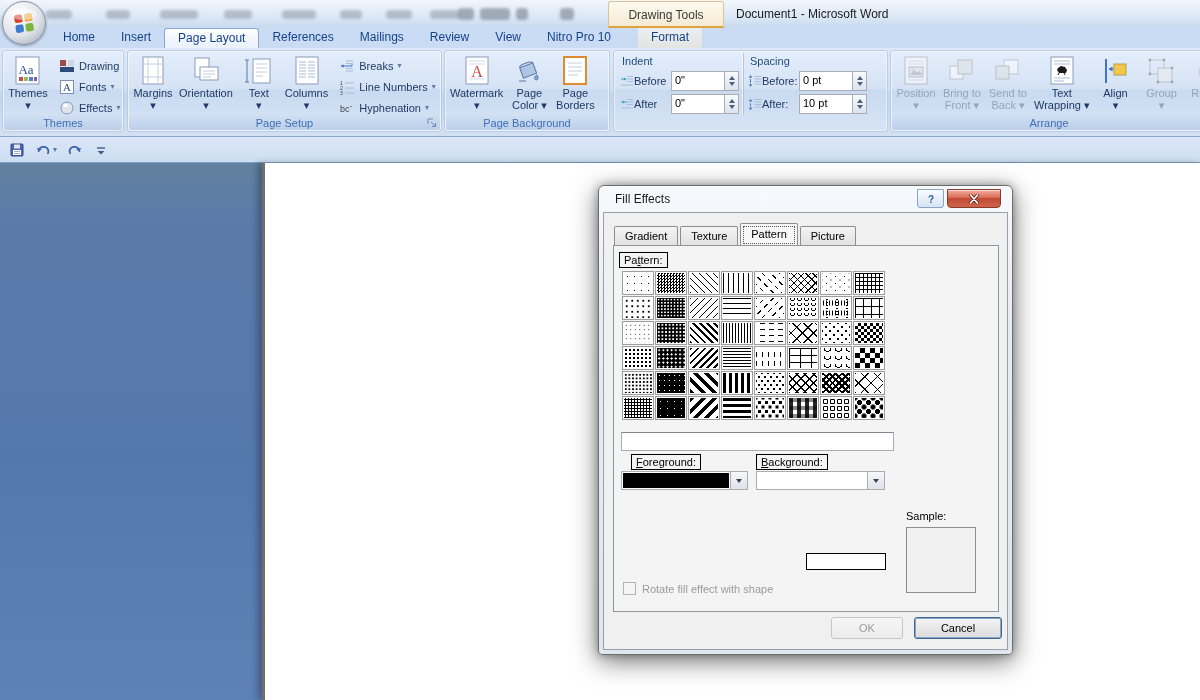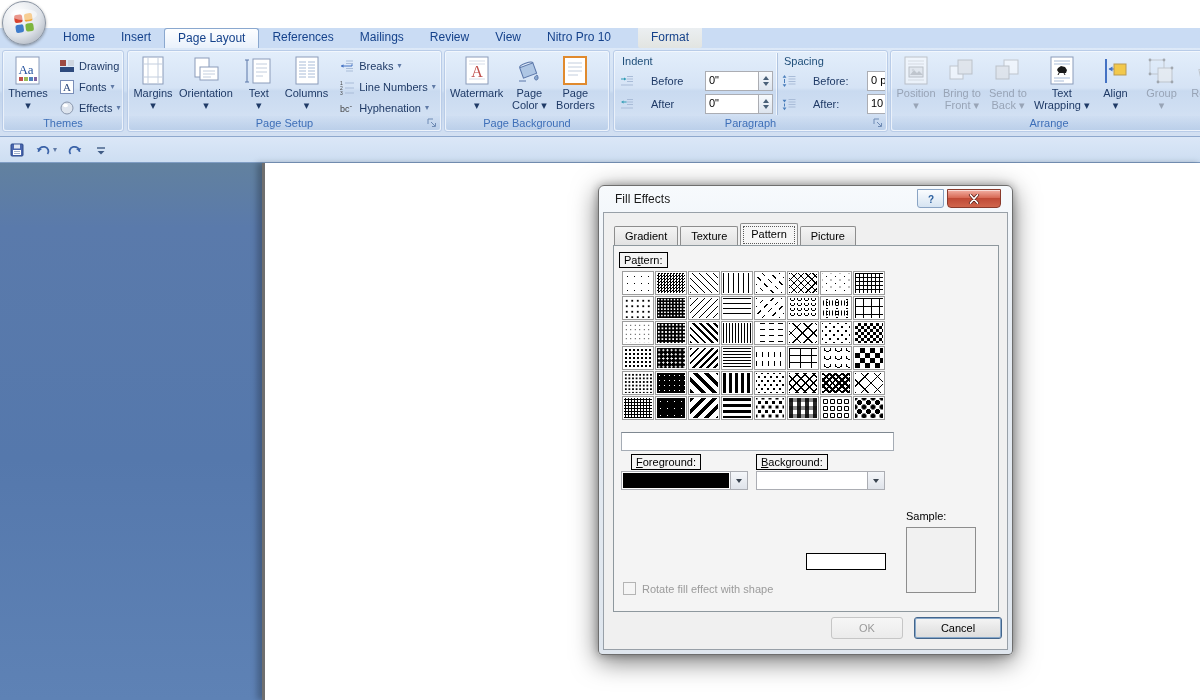--- a/index.html
+++ b/index.html
@@ -52,21 +52,21 @@
   .icn{display:inline-block;line-height:0}
   .icn32 svg{width:32px;height:32px}
   .icn16 svg{width:16px;height:16px}
   .icn14 svg{width:14px;height:14px}
 
   
   .para-wrap{display:flex;width:100%}
   .pcol{padding:1px 4px 0 4px}
   .pcol2{border-left:1px solid rgba(150,175,210,.65);box-shadow:-1px 0 0 rgba(255,255,255,.7)}
   .phead{height:15px;line-height:15px;color:#1f4e79;font-size:11px;margin-left:2px}
-  .prow{display:flex;align-items:center;gap:17px;height:23px}
+  .prow{display:flex;align-items:center;gap:0;height:23px}
   .plab{width:37px;color:#1f3a66}
   .spin{display:inline-flex;align-items:stretch;height:18px;background:#fff;border:1px solid #abadb3;cursor:text}
   .sval{width:46px;padding:2px 3px 0;font-size:11px;color:#000;white-space:nowrap}
   .sarr{width:13px;display:flex;flex-direction:column;align-items:center;justify-content:center;gap:2px;
     background:linear-gradient(#f7fafd,#dde4ee);border-left:1px solid #abadb3;cursor:pointer}
   .tu{width:0;height:0;border-left:3px solid transparent;border-right:3px solid transparent;border-bottom:4px solid #4a6078}
   .td{width:0;height:0;border-left:3px solid transparent;border-right:3px solid transparent;border-top:4px solid #4a6078}
 
   
   .qat{position:absolute;left:0;top:137px;width:1200px;height:26px;display:flex;align-items:center;gap:4px;
@@ -174,20 +174,38 @@
   .pat-small-checker-board{background:repeating-conic-gradient(#000 0 25%,#fff 0 50%) 0 0/6px 6px}
   .pat-large-checker-board{background:repeating-conic-gradient(#000 0 25%,#fff 0 50%) 0 0/10px 10px}
   .pat-outlined-diamond{background-image:repeating-linear-gradient(45deg,#000 0 1px,transparent 1px 9px),repeating-linear-gradient(135deg,#000 0 1px,transparent 1px 9px)}
   .pat-solid-diamond{background-image:radial-gradient(#000 0 2.6px,transparent 2.7px),radial-gradient(#000 0 2.6px,transparent 2.7px);background-size:9px 9px,9px 9px;background-position:0 0,4.5px 4.5px}
 </style>
 </head>
 <body>
 
 <div class="screen">
 
+  <div class="titlebar">
+    <div id="ghosts">
+        <span class="ghost" style="left: 46px; width: 26px;"></span>
+        <span class="ghost" style="left: 106px; width: 24px;"></span>
+        <span class="ghost" style="left: 160px; width: 38px;"></span>
+        <span class="ghost" style="left: 224px; width: 28px;"></span>
+        <span class="ghost" style="left: 282px; width: 34px;"></span>
+        <span class="ghost" style="left: 340px; width: 22px;"></span>
+        <span class="ghost" style="left: 386px; width: 26px;"></span>
+        <span class="ghost" style="left: 430px; width: 30px;"></span>
+        <span class="ghost dark" style="left: 458px; width: 16px;"></span>
+        <span class="ghost dark" style="left: 480px; width: 30px;"></span>
+        <span class="ghost dark" style="left: 516px; width: 12px;"></span>
+        <span class="ghost dark" style="left: 560px; width: 14px;"></span>
+      </div>
+    <div class="ctx-header">Drawing Tools</div>
+    <span class="win-title">Document1 - Microsoft Word</span>
+  </div>
 
   <div class="orb">
     <svg viewBox="0 0 32 32" width="32" height="32">
       <g transform="rotate(-8 16 16)">
         <rect x="7" y="7" width="8" height="8" rx="2" fill="#d8432f"></rect>
         <rect x="17" y="7" width="8" height="8" rx="2" fill="#f0a63c"></rect>
         <rect x="7" y="17" width="8" height="8" rx="2" fill="#3f7ccb"></rect>
         <rect x="17" y="17" width="8" height="8" rx="2" fill="#7db53f"></rect>
       </g>
       <ellipse cx="16" cy="7.5" rx="13" ry="5.5" fill="rgba(255,255,255,.45)"></ellipse>
@@ -431,25 +449,20 @@
                     <span class="sval">10 pt</span>
                     <span class="sarr">
                       <span class="tu"></span>
                       <span class="td"></span>
                     </span>
                   </span>
                 </div>
               </div>
             </div>
           </div>
-          <div class="rg-label">Paragraph<span class="launcher"><svg viewBox="0 0 12 12">
-                <path d="M2 2h5M2 2v5" stroke="#6f8bb4" fill="none"></path>
-                <path d="M5 5l4 4" stroke="#6f8bb4" fill="none"></path>
-                <path d="M9.5 6v3.5H6" fill="none" stroke="#6f8bb4"></path>
-              </svg></span></div>
         </div>
         <div class="rgroup" style="left: 890px; width: 318px;">
           <div class="rg-body">
             <div class="bigrow">
               <div class="bigbtn disabled">
                 <span class="icn icn32"><svg viewBox="0 0 32 32">
                     <rect x="5" y="2" width="22" height="27" fill="#fff" stroke="#8b9cba"></rect>
                     <path d="M8 6h16M8 9h16M8 25h16" stroke="#c3cede" fill="none"></path>
                     <rect x="9" y="12" width="14" height="10" fill="#dfe7f2" stroke="#8b9cba"></rect>
                     <path d="M10 20l4-5 3 3 2-2 4 4z" fill="#8fae87"></path>

